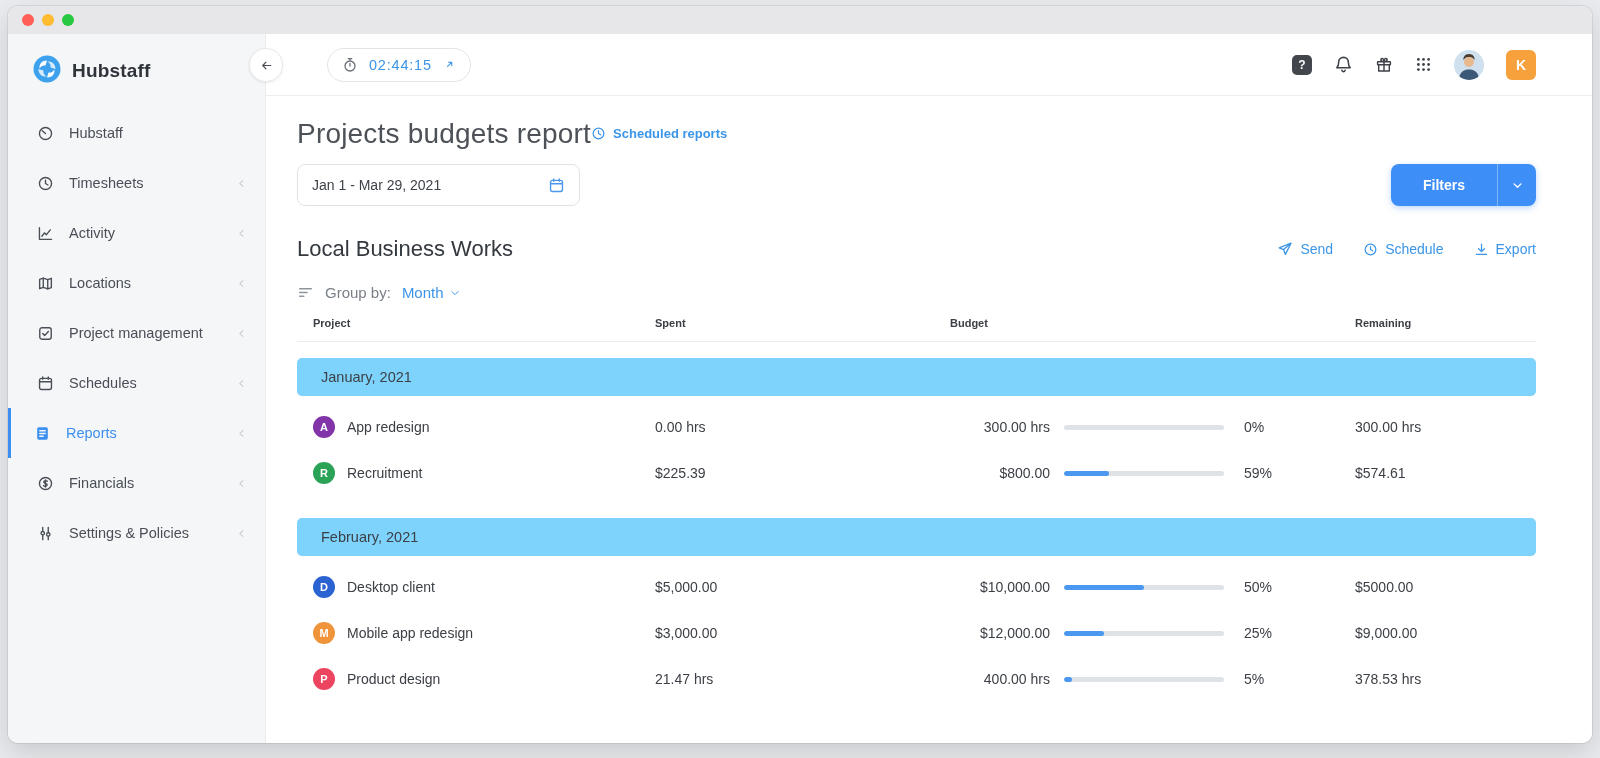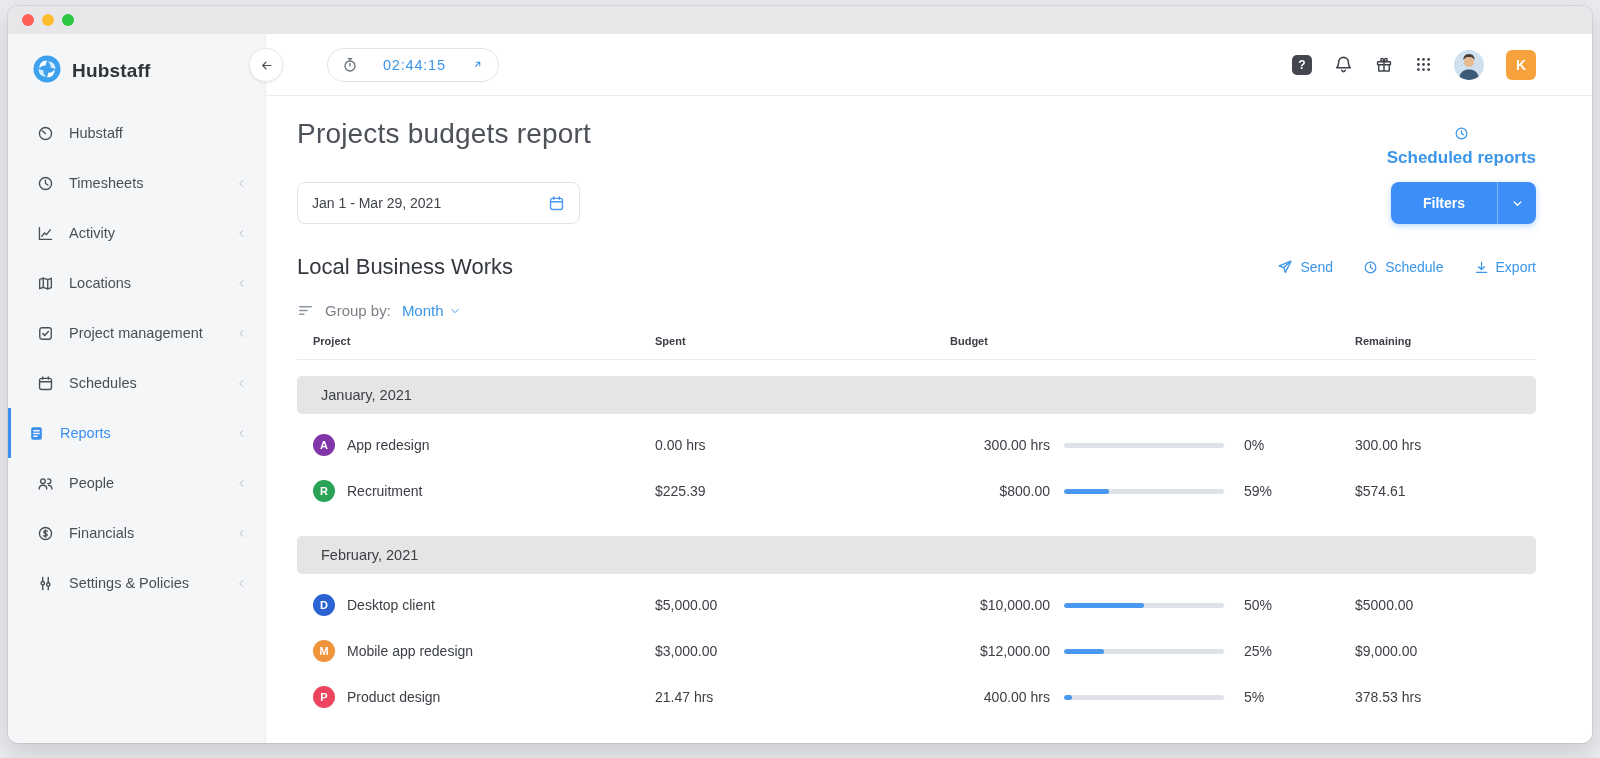--- a/index.html
+++ b/index.html
@@ -16,47 +16,47 @@
   .tl-red { background:#ff5f57; } .tl-yellow { background:#febc2e; } .tl-green { background:#28c840; }
 
   .app { display:flex; height:709px; }
 
   
   .sidebar { width:258px; background:#f5f6f8; border-right:1px solid #ececef; flex-shrink:0; }
   .brand { display:flex; align-items:center; gap:10px; padding:20px 0 20px 24px; }
   .brand-name { font-size:19px; font-weight:bold; color:#2f333a; letter-spacing:.2px; }
   .nav-item { height:50px; display:flex; align-items:center; gap:15px; padding:0 18px 0 26px;
               font-size:14.5px; color:#4a4f57; cursor:pointer; border-left:3px solid transparent; }
-  .nav-item.active { color:#3b8ff0; border-left-color:#3b8ff0; padding-left:17px; }
+  .nav-item.active { color:#3b8ff0; border-left-color:#3b8ff0; padding-left:23px; }
   .nico { width:17px; height:17px; flex-shrink:0; }
   .chev { width:11px; height:11px; margin-left:auto; color:#a8aeb6; }
 
   
   .main { flex:1; position:relative; background:#fff; display:flex; flex-direction:column; }
   .topbar { height:62px; display:flex; align-items:center; padding:0 56px 0 31px; border-bottom:1px solid #ededf0; }
   .back-btn { position:absolute; left:-17px; top:14px; width:34px; height:34px; border-radius:50%;
               background:#fff; border:1px solid #e6e8eb; box-shadow:0 1px 3px rgba(0,0,0,.08);
               display:flex; align-items:center; justify-content:center; z-index:5; cursor:pointer; color:#4a4f57; }
-  .timer-pill { display:flex; align-items:center; gap:25px; border:1px solid #e1e5e9; border-radius:18px;
+  .timer-pill { display:flex; align-items:center; gap:11px; border:1px solid #e1e5e9; border-radius:18px;
                 height:34px; padding:12px 14px; margin-left:30px; cursor:pointer; }
   .timer-text { color:#3b95e8; font-size:14.5px; letter-spacing:.8px; }
   .topbar-right { margin-left:auto; display:flex; align-items:center; gap:22px; }
   .help-box { width:20px; height:20px; border-radius:5px; background:#43474d; color:#fff; font-size:12px;
               font-weight:bold; display:flex; align-items:center; justify-content:center; cursor:pointer; }
   .tb-icon { color:#3e434a; cursor:pointer; display:flex; }
   .avatar-photo { width:30px; height:30px; border-radius:50%; overflow:hidden; cursor:pointer; flex-shrink:0; }
   .k-badge { width:30px; height:30px; border-radius:6px; background:#f6a13b; color:#fff; font-weight:bold;
              font-size:14px; display:flex; align-items:center; justify-content:center; cursor:pointer; }
 
   
   .content { padding:22px 56px 0 31px; flex:1; overflow:hidden; }
-  .page-head { display:flex; justify-content:space-between; align-items:flex-start; }
+  .page-head { display:flex; align-items:flex-start; }
   .page-title { font-size:28px; font-weight:400; color:#4d5158; letter-spacing:.2px; }
-  .scheduled { display:flex; align-items:center; gap:7px; color:#3b95e8; font-size:17px; font-weight:bold;
-               margin-top:8px; cursor:pointer;flex-direction:column; }
+  .scheduled { display:flex; align-items:center; gap:7px; color:#3b95e8; font-size:13px; font-weight:bold;
+               margin-top:8px; cursor:pointer; }
   .filter-row { display:flex; justify-content:space-between; align-items:center; gap:18px; margin-top:14px; }
   .date-input { width:283px; height:42px; border:1px solid #dfe3e7; border-radius:8px; background:#fff;
                 display:flex; align-items:center; justify-content:space-between; padding:0 14px;
                 font-size:14px; color:#3f434a; cursor:pointer; }
   .filters-btn { height:42px; border-radius:8px; background:#3e8ef7; display:flex; overflow:hidden; cursor:pointer;
                  box-shadow:0 2px 6px rgba(62,142,247,.35); }
   .filters-main { padding:0 32px; color:#fff; font-size:14px; font-weight:bold; display:flex; align-items:center;
                   border-right:1px solid rgba(255,255,255,.35); }
   .filters-caret { width:38px; display:flex; align-items:center; justify-content:center; color:#fff; }
 
@@ -67,21 +67,21 @@
 
   .groupby-row { display:flex; align-items:center; gap:11px; margin-top:22px; font-size:15px; color:#7b8088; }
   .groupby-value { display:flex; align-items:center; gap:5px; color:#3b95e8; cursor:pointer; }
 
   
   .table { margin-top:16px; }
   .grid { display:grid; grid-template-columns:358px 295px 100px 180px 125px 1fr; align-items:center; }
   .thead { padding-bottom:12px; border-bottom:1px solid #e9ebee; }
   .th { font-size:11px; font-weight:bold; color:#3c4046; }
   .th-project { padding-left:16px; }
-  .group-bar { margin-top:16px; margin-bottom:8px; height:38px; background:#e5e5e5; border-radius:5px;
+  .group-bar { margin-top:16px; margin-bottom:8px; height:38px; background:#7dd3fc; border-radius:5px;
                display:flex; align-items:center; padding-left:24px; font-size:14.5px; font-weight:500; color:#3c4046; }
   .group-bar.second { margin-top:22px; }
   .trow { height:46px; font-size:14px; color:#3c4046; }
   .cell-project { display:flex; align-items:center; gap:12px; padding-left:16px; }
   .p-avatar { width:22px; height:22px; border-radius:50%; color:#fff; font-size:11px; font-weight:bold;
               display:flex; align-items:center; justify-content:center; flex-shrink:0; }
   .cell-budget { text-align:right; white-space:nowrap; }
   .cell-bar { padding-left:14px; }
   .track { width:160px; height:5px; border-radius:3px; background:#dfe3e8; overflow:hidden; }
   .fill { height:100%; border-radius:3px; background:#4a98f0; width:0; }
@@ -183,32 +183,20 @@
         <svg class="nico" viewBox="0 0 16 16">
             <rect x="3" y="2.2" width="10" height="11.6" rx="1.6" fill="currentColor"></rect>
             <path d="M5.4 5.4 H10.6 M5.4 8 H10.6 M5.4 10.6 H8.6" stroke="#f5f6f8" stroke-width="1.3" stroke-linecap="round" fill="none"></path>
           </svg>
         <span>Reports</span>
         <svg class="chev line" viewBox="0 0 16 16">
             <path d="M9.8 3.8 L5.8 8 l4 4.2"></path>
           </svg>
       </div>
 
-      <div class="nav-item">
-        <svg class="nico line" viewBox="0 0 16 16">
-            <circle cx="5.6" cy="5.8" r="2.2"></circle>
-            <path d="M2 13.2 C2 10.9 3.6 9.6 5.6 9.6 7.6 9.6 9.2 10.9 9.2 13.2"></path>
-            <path d="M10.2 3.8 A2.2 2.2 0 1 1 10.2 8"></path>
-            <path d="M10.8 9.7 C12.8 9.9 14 11.3 14 13.2"></path>
-          </svg>
-        <span>People</span>
-        <svg class="chev line" viewBox="0 0 16 16">
-            <path d="M9.8 3.8 L5.8 8 l4 4.2"></path>
-          </svg>
-      </div>
 
       <div class="nav-item">
         <svg class="nico line" viewBox="0 0 16 16">
             <circle cx="8" cy="8" r="5.7"></circle>
             <path d="M8 4.6 V11.4 M9.8 5.9 C9.4 5.2 6.6 5 6.4 6.6 6.2 8.3 9.8 7.7 9.6 9.4 9.4 11 6.6 10.8 6.2 10"></path>
           </svg>
         <span>Financials</span>
         <svg class="chev line" viewBox="0 0 16 16">
             <path d="M9.8 3.8 L5.8 8 l4 4.2"></path>
           </svg>

